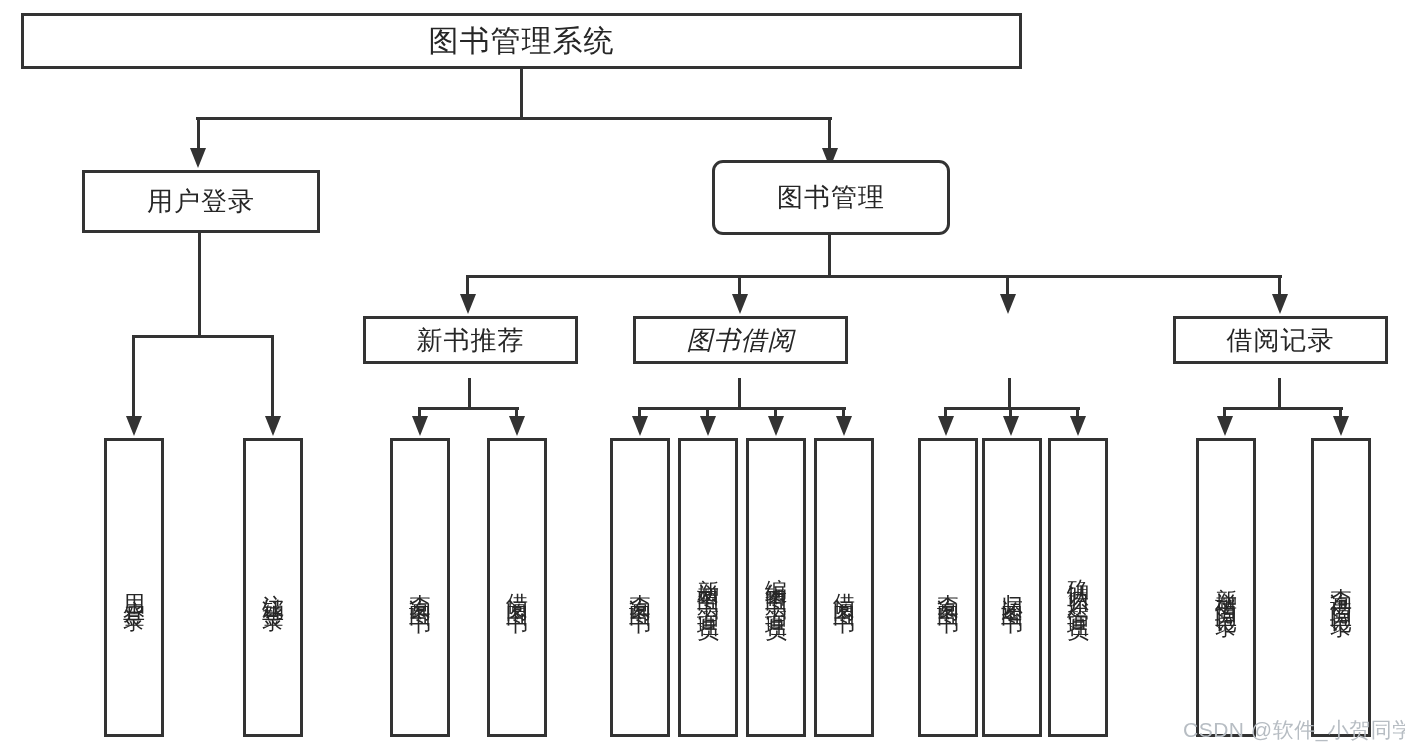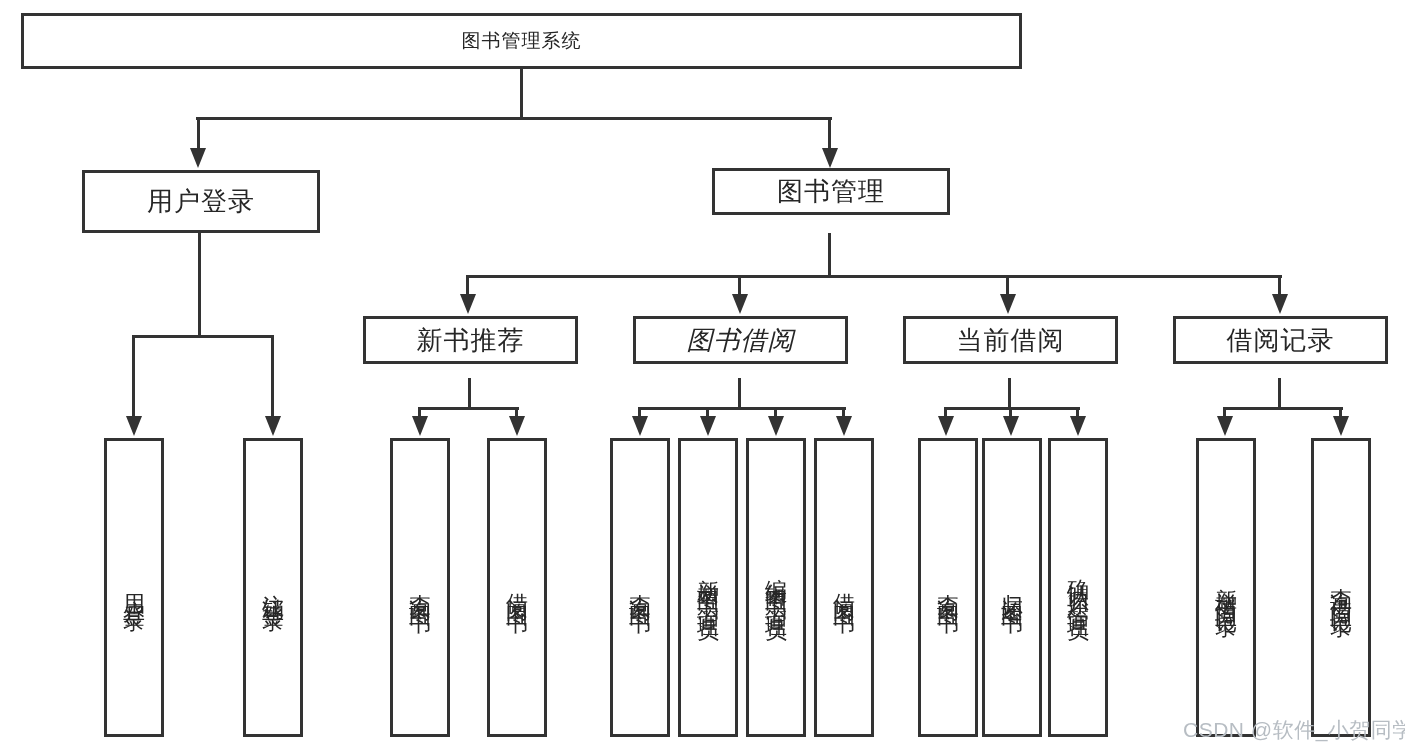--- a/index.html
+++ b/index.html
@@ -20,23 +20,23 @@
   .box{
     position:absolute;
     border:3px solid var(--line);
     background:#ffffff;
     display:flex;align-items:center;justify-content:center;
     box-sizing:border-box;
     font-size:26px;
     letter-spacing:1px;
     color:var(--text);
   }
-  .box.root{left:21px;top:13px;width:1001px;height:56px;font-size:19px;}
+  .box.root{left:21px;top:13px;width:1001px;height:56px;font-size:30px;}
   .box.l2a{left:82px;top:170px;width:238px;height:63px;}
-  .box.l2b{left:712px;top:168px;width:238px;height:47px;}
+  .box.l2b{left:712px;top:160px;width:238px;height:75px;border-radius:11px;}
   .box.l3{top:316px;width:215px;height:48px;}
   .box.l3a{left:363px;} .box.l3b{left:633px;font-style:italic;} .box.l3c{left:903px;} .box.l3d{left:1173px;}
   .box.leaf{
     top:438px;width:60px;height:299px;
     font-size:22px;letter-spacing:6px;
   }
   .leaf span{
     writing-mode:vertical-rl;
     text-orientation:mixed;
     white-space:nowrap;
@@ -91,21 +91,20 @@
   <div class="vline" style="left:738px;top:275px;height:21px;"></div>
   <div class="vline" style="left:1006px;top:275px;height:21px;"></div>
   <div class="vline" style="left:1278px;top:275px;height:21px;"></div>
   <div class="arrow" style="left:460px;top:294px;"></div>
   <div class="arrow" style="left:732px;top:294px;"></div>
   <div class="arrow" style="left:1000px;top:294px;"></div>
   <div class="arrow" style="left:1272px;top:294px;"></div>
 
   <div class="box l3 l3a">新书推荐</div>
   <div class="box l3 l3b">图书借阅</div>
-  <div class="box l3 l3c">当前借阅</div>
   <div class="box l3 l3d">借阅记录</div>
 
   <div class="vline" style="left:468px;top:378px;height:32px;"></div>
   <div class="hline" style="left:418px;top:407px;width:101px;"></div>
   <div class="vline" style="left:418px;top:407px;height:12px;"></div>
   <div class="vline" style="left:515px;top:407px;height:12px;"></div>
   <div class="arrow" style="left:412px;top:416px;"></div>
   <div class="arrow" style="left:509px;top:416px;"></div>
 
   <div class="vline" style="left:738px;top:378px;height:32px;"></div>

